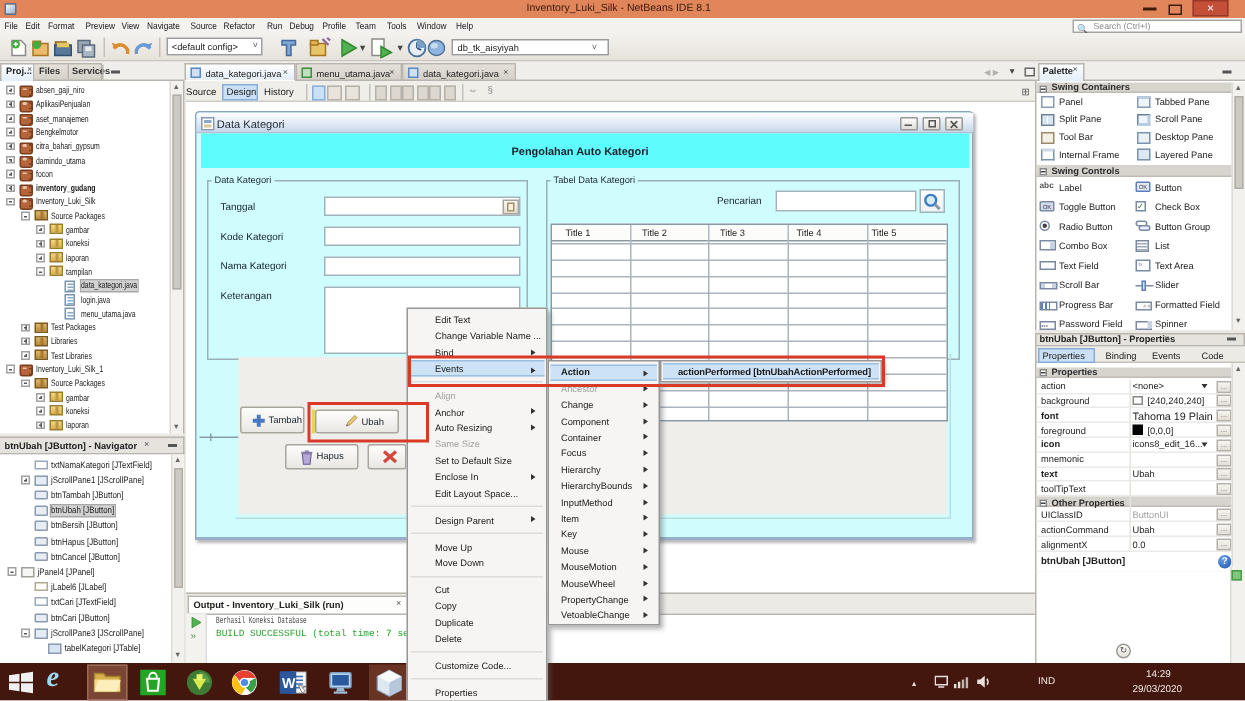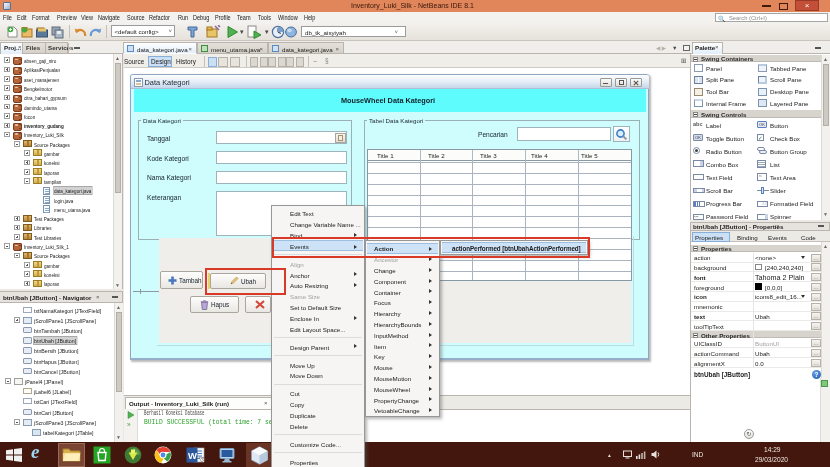--- a/index.html
+++ b/index.html
@@ -332,21 +332,21 @@
 <div class="txt" style="left:144.5px;top:78px;font-size:7.4px;color:#1c2733;">Data Kategori</div>
 <div class="abs" style="left:600px;top:78px;width:12px;height:8.5px;background:linear-gradient(#fbfbf9,#e0ded8);border:1px solid #9a9a94;border-radius:1px;"></div>
 <div class="abs" style="left:615px;top:78px;width:12px;height:8.5px;background:linear-gradient(#fbfbf9,#e0ded8);border:1px solid #9a9a94;border-radius:1px;"></div>
 <div class="abs" style="left:630px;top:78px;width:12px;height:8.5px;background:linear-gradient(#fbfbf9,#e0ded8);border:1px solid #9a9a94;border-radius:1px;"></div>
 <div class="abs" style="left:603px;top:82.5px;width:5px;height:1.4px;background:#555;"></div>
 <div class="abs" style="left:618.5px;top:80px;width:5px;height:4.5px;border:1.1px solid #555;"></div>
 <svg class="abs" style="left:632.5px;top:79.5px;" width="6" height="6" viewBox="0 0 6 6">
       <path d="M0.8,0.8 L5.2,5.2 M5.2,0.8 L0.8,5.2" stroke="#555" stroke-width="1.1"></path>
     </svg>
 <div class="abs" style="top:89px;left:134px;width:512px;height:23px;background:#5efcfc;"></div>
-<div class="txt" style="left:341px;top:96px;font-size:7.3px;font-weight:bold;color:#13202c;">MouseWheel Data Kategori</div>
+<div class="txt" style="left:341px;top:96px;font-size:7.3px;font-weight:bold;color:#13202c;">Pengolahan Auto Kategori</div>
 <div class="abs" style="left:138px;top:120px;width:214px;height:120px;border:1px solid #9ab0b4;"></div>
 <div class="txt" style="left:141px;top:116.5px;font-size:6.2px;color:#1c2733;background:#cffdfd;padding:0 2px;">Data Kategori</div>
 <div class="txt" style="left:147px;top:134.5px;font-size:6.6px;color:#16202c;">Tanggal</div>
 <div class="txt" style="left:147px;top:154.5px;font-size:6.6px;color:#16202c;">Kode Kategori</div>
 <div class="txt" style="left:147px;top:174px;font-size:6.6px;color:#16202c;">Nama Kategori</div>
 <div class="txt" style="left:147px;top:193.5px;font-size:6.6px;color:#16202c;">Keterangan</div>
 <div class="abs" style="left:216px;top:131px;width:131px;height:13px;background:#fff;border:1px solid #9fb3bb;"></div>
 <div class="abs" style="left:335px;top:132.5px;width:10.5px;height:10.5px;background:linear-gradient(#f8f6f2,#e2ddd4);border:1px solid #a9a49c;"></div>
     <div class="abs" style="left:337.5px;top:135px;width:5.5px;height:5.5px;border:1px solid #a5926a;background:#f6f0e2;"></div>
 <div class="abs" style="left:216px;top:151px;width:131px;height:13px;background:#fff;border:1px solid #9fb3bb;"></div>
@@ -552,21 +552,21 @@
 <div class="txt" style="left:755px;top:254.1px;font-size:6.2px;color:#222;">&lt;none&gt;</div>
 <div class="abs" style="left:801px;top:256.0px;width:0;height:0;border:2.6px solid transparent;border-top:3.6px solid #333;"></div>
 <div class="abs" style="left:811px;top:253.5px;width:10px;height:8px;background:linear-gradient(#f6f4f0,#e2ded6);border:1px solid #b5b1aa;font-size:5px;color:#666;text-align:center;line-height:7px;">...</div>
 <div class="abs" style="left:691px;top:262.3px;width:130px;height:10px;border-bottom:1px solid #eceae6;"></div>
 <div class="txt" style="left:694px;top:263.9px;font-size:6.2px;color:#222;">background</div>
 <div class="abs" style="left:755px;top:263.8px;width:6.5px;height:6.5px;background:#fff;border:1px solid #888;"></div>
 <div class="txt" style="left:765px;top:263.9px;font-size:6.2px;color:#222;">[240,240,240]</div>
 <div class="abs" style="left:811px;top:263.3px;width:10px;height:8px;background:linear-gradient(#f6f4f0,#e2ded6);border:1px solid #b5b1aa;font-size:5px;color:#666;text-align:center;line-height:7px;">...</div>
 <div class="abs" style="left:691px;top:272.1px;width:130px;height:10px;border-bottom:1px solid #eceae6;"></div>
 <div class="txt" style="left:694px;top:273.7px;font-size:6.2px;color:#222;font-weight:bold;">font</div>
-<div class="txt" style="left:755px;top:272.9px;font-size:7.2px;color:#222;">Tahoma 2 Plain</div>
+<div class="txt" style="left:755px;top:272.9px;font-size:7.2px;color:#222;">Tahoma 19 Plain</div>
 <div class="abs" style="left:811px;top:273.1px;width:10px;height:8px;background:linear-gradient(#f6f4f0,#e2ded6);border:1px solid #b5b1aa;font-size:5px;color:#666;text-align:center;line-height:7px;">...</div>
 <div class="abs" style="left:691px;top:281.90000000000003px;width:130px;height:10px;border-bottom:1px solid #eceae6;"></div>
 <div class="txt" style="left:694px;top:283.5px;font-size:6.2px;color:#222;">foreground</div>
 <div class="abs" style="left:755px;top:283.4px;width:6.5px;height:6.5px;background:#000;"></div>
 <div class="txt" style="left:765px;top:283.5px;font-size:6.2px;color:#222;">[0,0,0]</div>
 <div class="abs" style="left:811px;top:282.9px;width:10px;height:8px;background:linear-gradient(#f6f4f0,#e2ded6);border:1px solid #b5b1aa;font-size:5px;color:#666;text-align:center;line-height:7px;">...</div>
 <div class="abs" style="left:691px;top:291.70000000000005px;width:130px;height:10px;border-bottom:1px solid #eceae6;"></div>
 <div class="txt" style="left:694px;top:293.3px;font-size:6.2px;color:#222;font-weight:bold;">icon</div>
 <div class="txt" style="left:755px;top:293.3px;font-size:6.2px;color:#222;">icons8_edit_16...</div>
 <div class="abs" style="left:801px;top:295.2px;width:0;height:0;border:2.6px solid transparent;border-top:3.6px solid #333;"></div>

